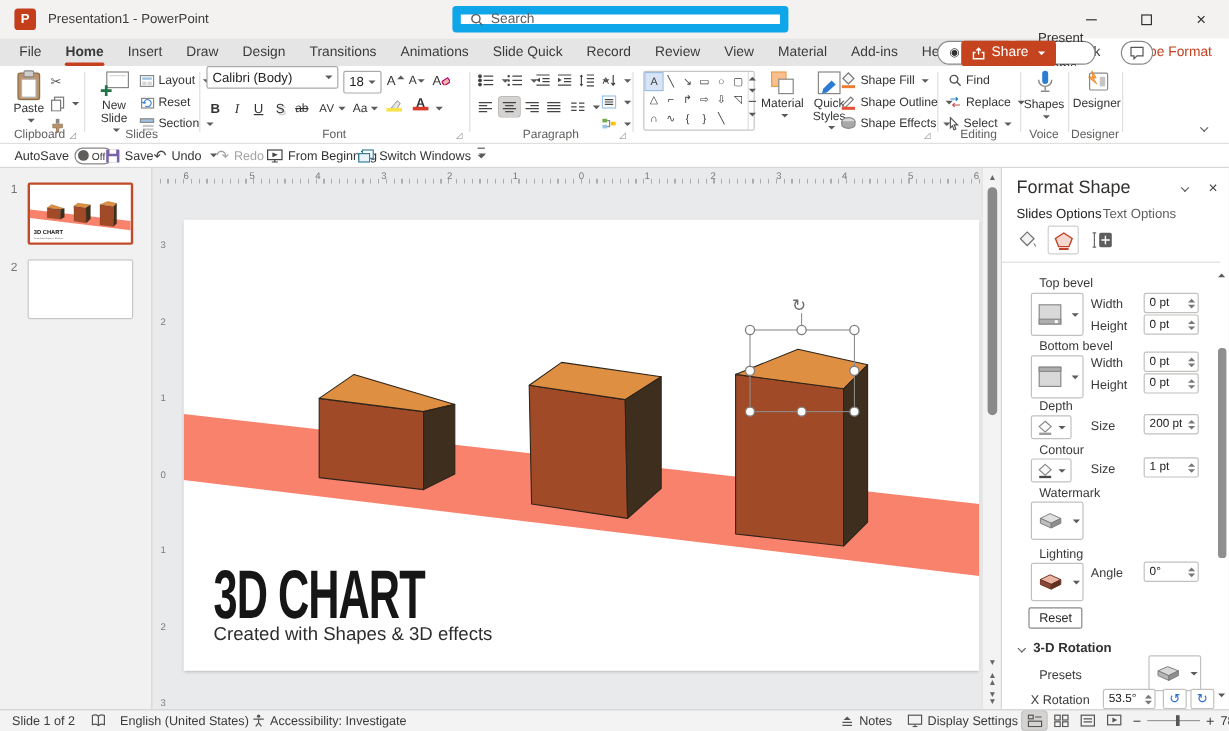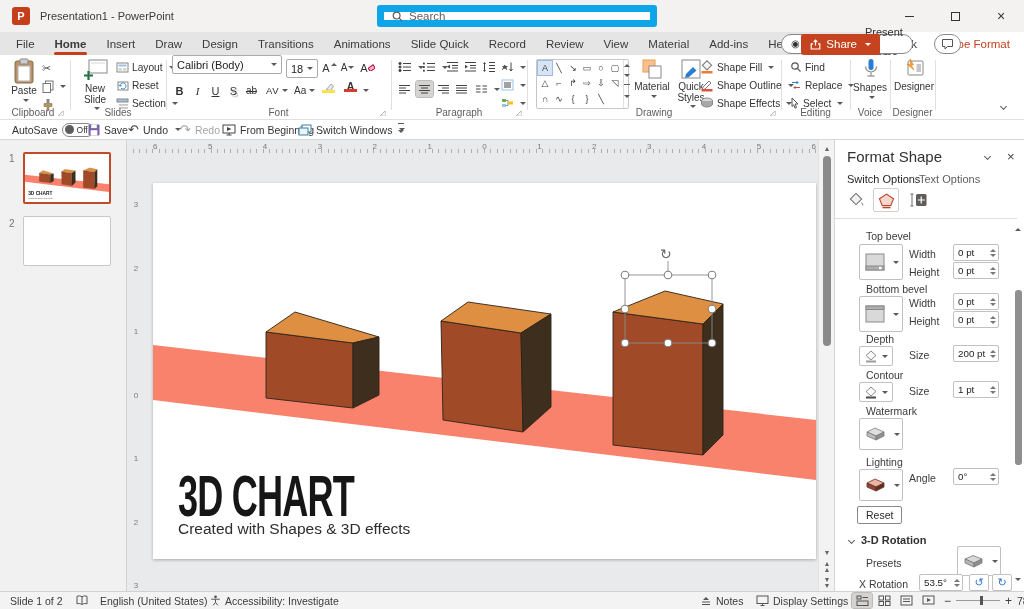--- a/index.html
+++ b/index.html
@@ -497,21 +497,20 @@
       <span class="caret"></span>
   </div>
   <div class="srow" style="left:700px;top:40px">
     <svg width="14" height="14">
         <ellipse cx="7" cy="5" rx="5.5" ry="3" fill="#d8d8d8" stroke="#8a8a8a"></ellipse>
         <path d="M1.5 5 v3 a5.5 3 0 0 0 11 0 v-3" fill="#a8a8a8" stroke="#8a8a8a"></path>
       </svg>
     <span>Shape Effects</span>
       <span class="caret"></span>
   </div>
-  <div class="glabel" style="left:527px;width:254px">Drawing</div>
   <div class="launcher" style="left:770px">◿</div>
 
   <div class="srow" style="left:790px;top:4px">
     <svg width="12" height="12">
         <circle cx="5" cy="5" r="3.2" fill="none" stroke="#555" stroke-width="1.2"></circle>
         <line x1="7.4" y1="7.4" x2="10.5" y2="10.5" stroke="#555" stroke-width="1.2"></line>
       </svg>
     <span>Find</span>
   </div>
   <div class="srow" style="left:790px;top:22px">
@@ -678,21 +677,21 @@
     <div class="scrbtn" style="top:436px">
         <span>▼</span>
         <span>▼</span>
       </div>
   </div>
 
   <div id="fpanel" class="abs">
     <div id="fp-title">Format Shape</div>
     <span class="chev abs" style="left:150px;top:14px"></span>
     <span class="abs" style="left:172px;top:9px;font-size:13px;color:#444">×</span>
-    <div class="fp-tab" style="left:12px;color:#252423">Switch Options</div>
+    <div class="fp-tab" style="left:12px;color:#252423">Slides Options</div>
     <div class="fp-tab" style="left:84px;color:#605e5c">Text Options</div>
 
     <div class="iconbtn" style="left:9px">
       <svg width="18" height="16">
           <rect x="4" y="3" width="8" height="8" transform="rotate(45 8 7)" fill="#f3f2f1" stroke="#6a6a6a"></rect>
           <path d="M13 10 q3 2 2 4" fill="#6a6a6a"></path>
         </svg>
     </div>
     <div class="iconbtn" style="left:38px;border:1px solid #d2d0ce;border-radius:2px;background:#fff">
       <svg width="17" height="17">

